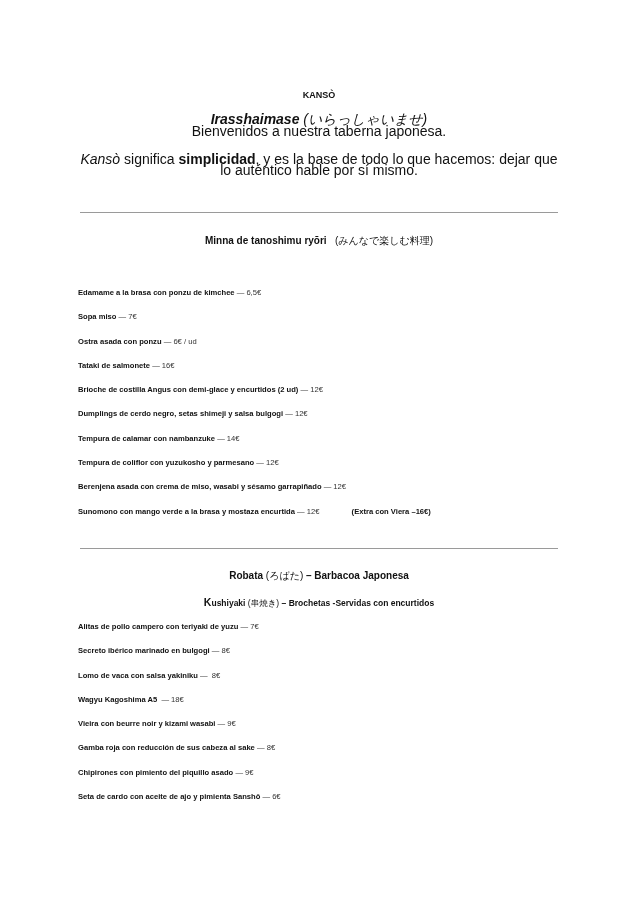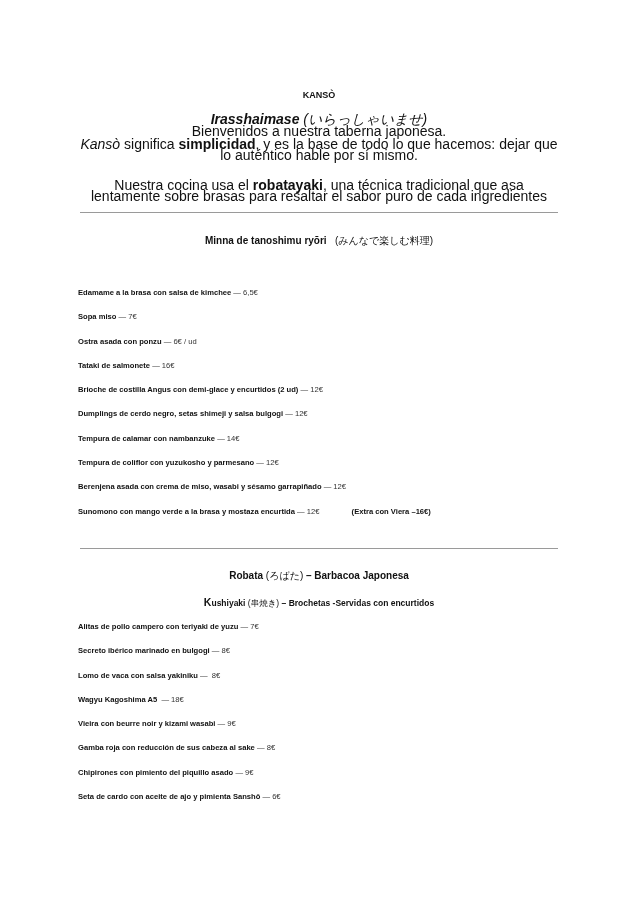--- a/index.html
+++ b/index.html
@@ -32,21 +32,21 @@
       top: 90px;
     }
     .intro-line {
       font-size: 14px;
       line-height: 11px;
     }
     .greet { top: 114px; }
     .greet .jp-word { font-weight: bold; font-style: italic; }
     .greet .jp-paren { font-style: italic; }
     .welcome { top: 126px; }
-    .kanso-line { top: 139px; }
+    .kanso-line { top: 154px; }
     .kanso-line em { font-style: italic; }
     .kanso-line b, .robata-line b { font-weight: bold; }
     .robata-line { top: 180px; }
     .divider {
       position: absolute;
       left: 80px;
       width: 478px;
       height: 0;
       border-top: 1.5px solid #9a9a9a;
     }
@@ -87,31 +87,30 @@
   <div class="center title">KANSÒ</div>
 
   <div class="center intro-line greet">
     <span class="jp-word">Irasshaimase</span>
     <span class="jp-paren">(いらっしゃいませ)</span>
   </div>
   <div class="center intro-line welcome">Bienvenidos a nuestra taberna japonesa.</div>
 
   <div class="center intro-line kanso-line"><em>Kansò</em><span> significa </span><b>simplicidad</b><span>, y es la base de todo lo que hacemos: dejar que lo auténtico hable por sí mismo.</span></div>
 
-  <div class="center intro-line robata-line"><span>Nuestra cocina usa el </span><b>robatayaki</b><span>, una técnica tradicional que asa lentamente sobre brasas para resaltar el sabor puro de cada ingredientes</span></div>
 
   <div class="divider" style="top:212px;"></div>
 
   <div class="center section-title" style="top:234px;">
     <span>Minna de tanoshimu ryōri</span>&nbsp;&nbsp;&nbsp;<span class="jp">(みんなで楽しむ料理)</span>
   </div>
 
 
   <ul class="items" style="top:288px;">
-    <li class="item"><span class="dish">Edamame a la brasa con salsa de kimchee</span><span class="price"> — 6,5€</span></li>
+    <li class="item"><span class="dish">Edamame a la brasa con ponzu de kimchee</span><span class="price"> — 6,5€</span></li>
     <li class="item"><span class="dish">Sopa miso</span><span class="price"> — 7€</span></li>
     <li class="item"><span class="dish">Ostra asada con ponzu</span><span class="price"> — 6€ / ud</span></li>
     <li class="item"><span class="dish">Tataki de salmonete</span><span class="price"> — 16€</span></li>
     <li class="item"><span class="dish">Brioche de costilla Angus con demi-glace y encurtidos (2 ud)</span><span class="price"> — 12€</span></li>
     <li class="item"><span class="dish">Dumplings de cerdo negro, setas shimeji y salsa bulgogi</span><span class="price"> — 12€</span></li>
     <li class="item"><span class="dish">Tempura de calamar con nambanzuke</span><span class="price"> — 14€</span></li>
     <li class="item"><span class="dish">Tempura de coliflor con yuzukosho y parmesano</span><span class="price"> — 12€</span></li>
     <li class="item"><span class="dish">Berenjena asada con crema de miso, wasabi y sésamo garrapiñado</span><span class="price"> — 12€</span></li>
     <li class="item"><span class="dish">Sunomono con mango verde a la brasa y mostaza encurtida</span><span class="price"> — 12€</span><span class="extra" style="white-space:pre;padding-left:28px;">  (Extra con Viera –16€)</span></li>
   </ul>

